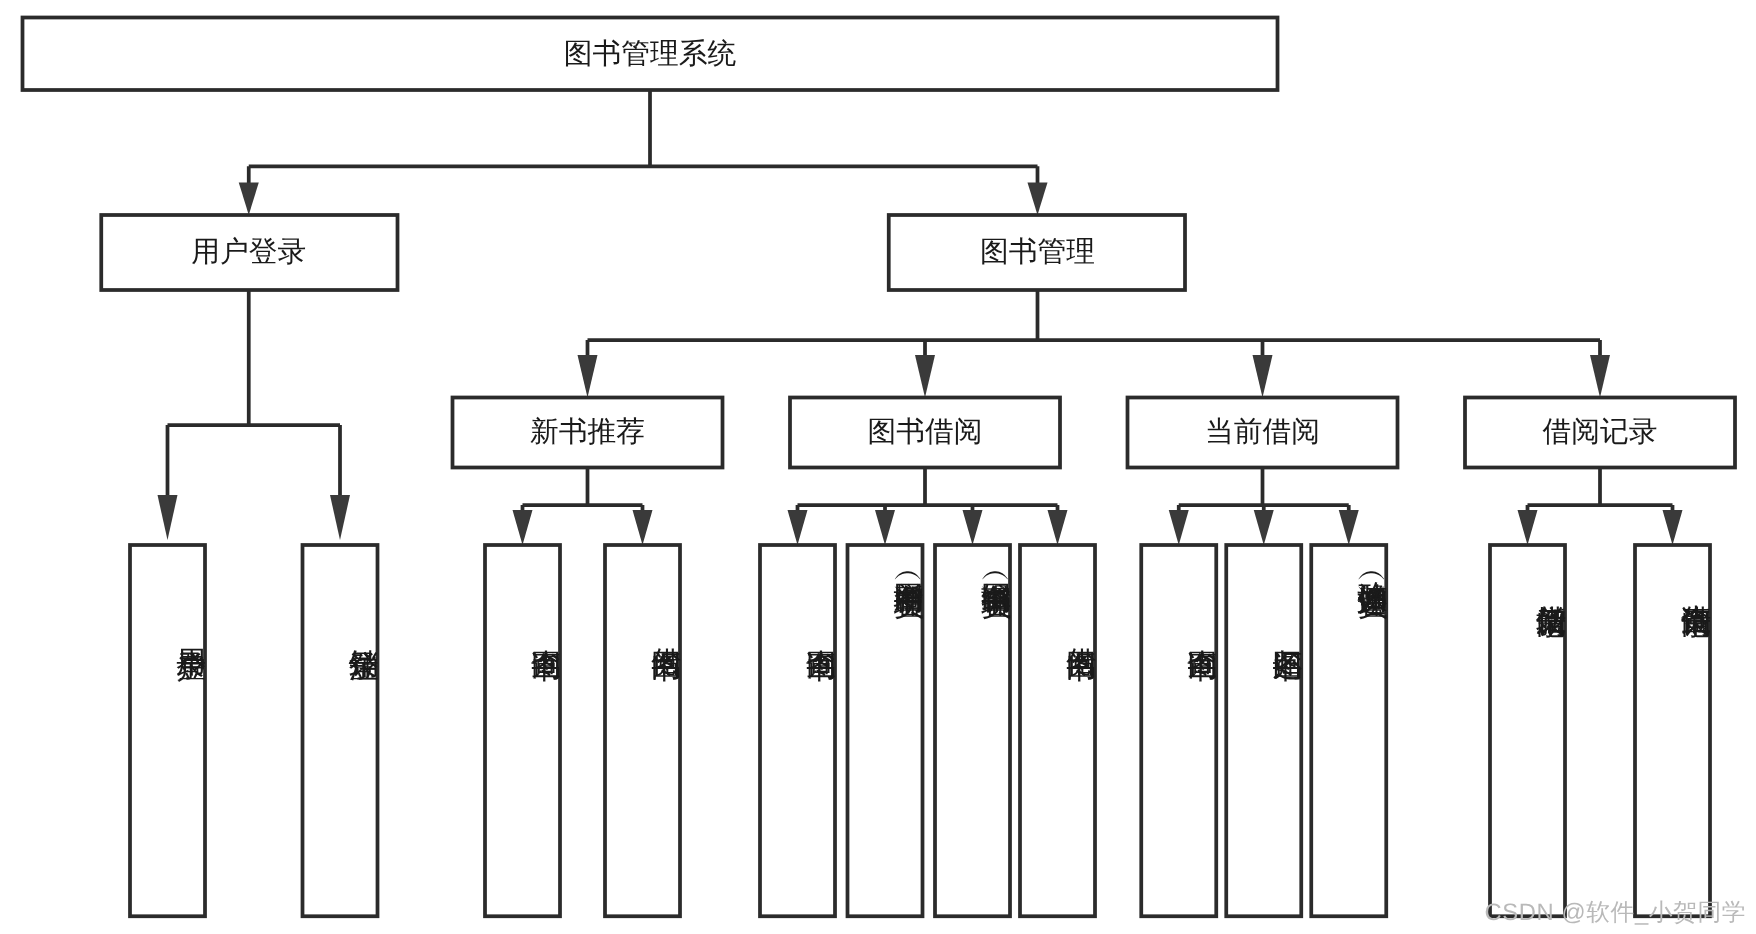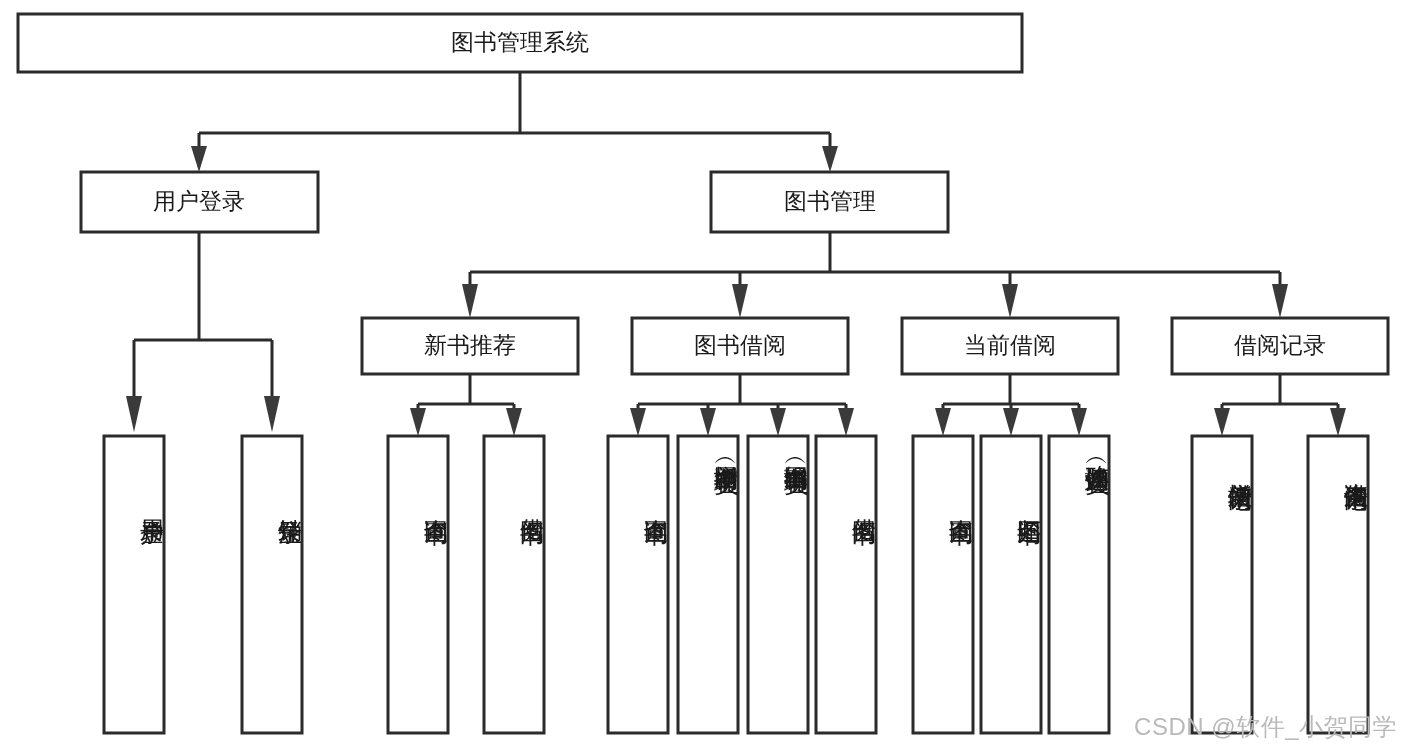--- a/index.html
+++ b/index.html
@@ -58,21 +58,21 @@
     letter-spacing: 1px;
     white-space: nowrap;
     text-align: center;
     pointer-events: none;
   }
   .watermark {
     position: absolute;
     right: 8px;
     bottom: 4px;
     font-family: "Liberation Sans", "DejaVu Sans", sans-serif;
-    font-size: 24px;
+    font-size: 19px;
     color: #b9b9b9;
     letter-spacing: 0.5px;
     white-space: nowrap;
     margin-left: 33px;
   }
 </style>
 </head>
 <body>
 
 <div id="diagram-root">

